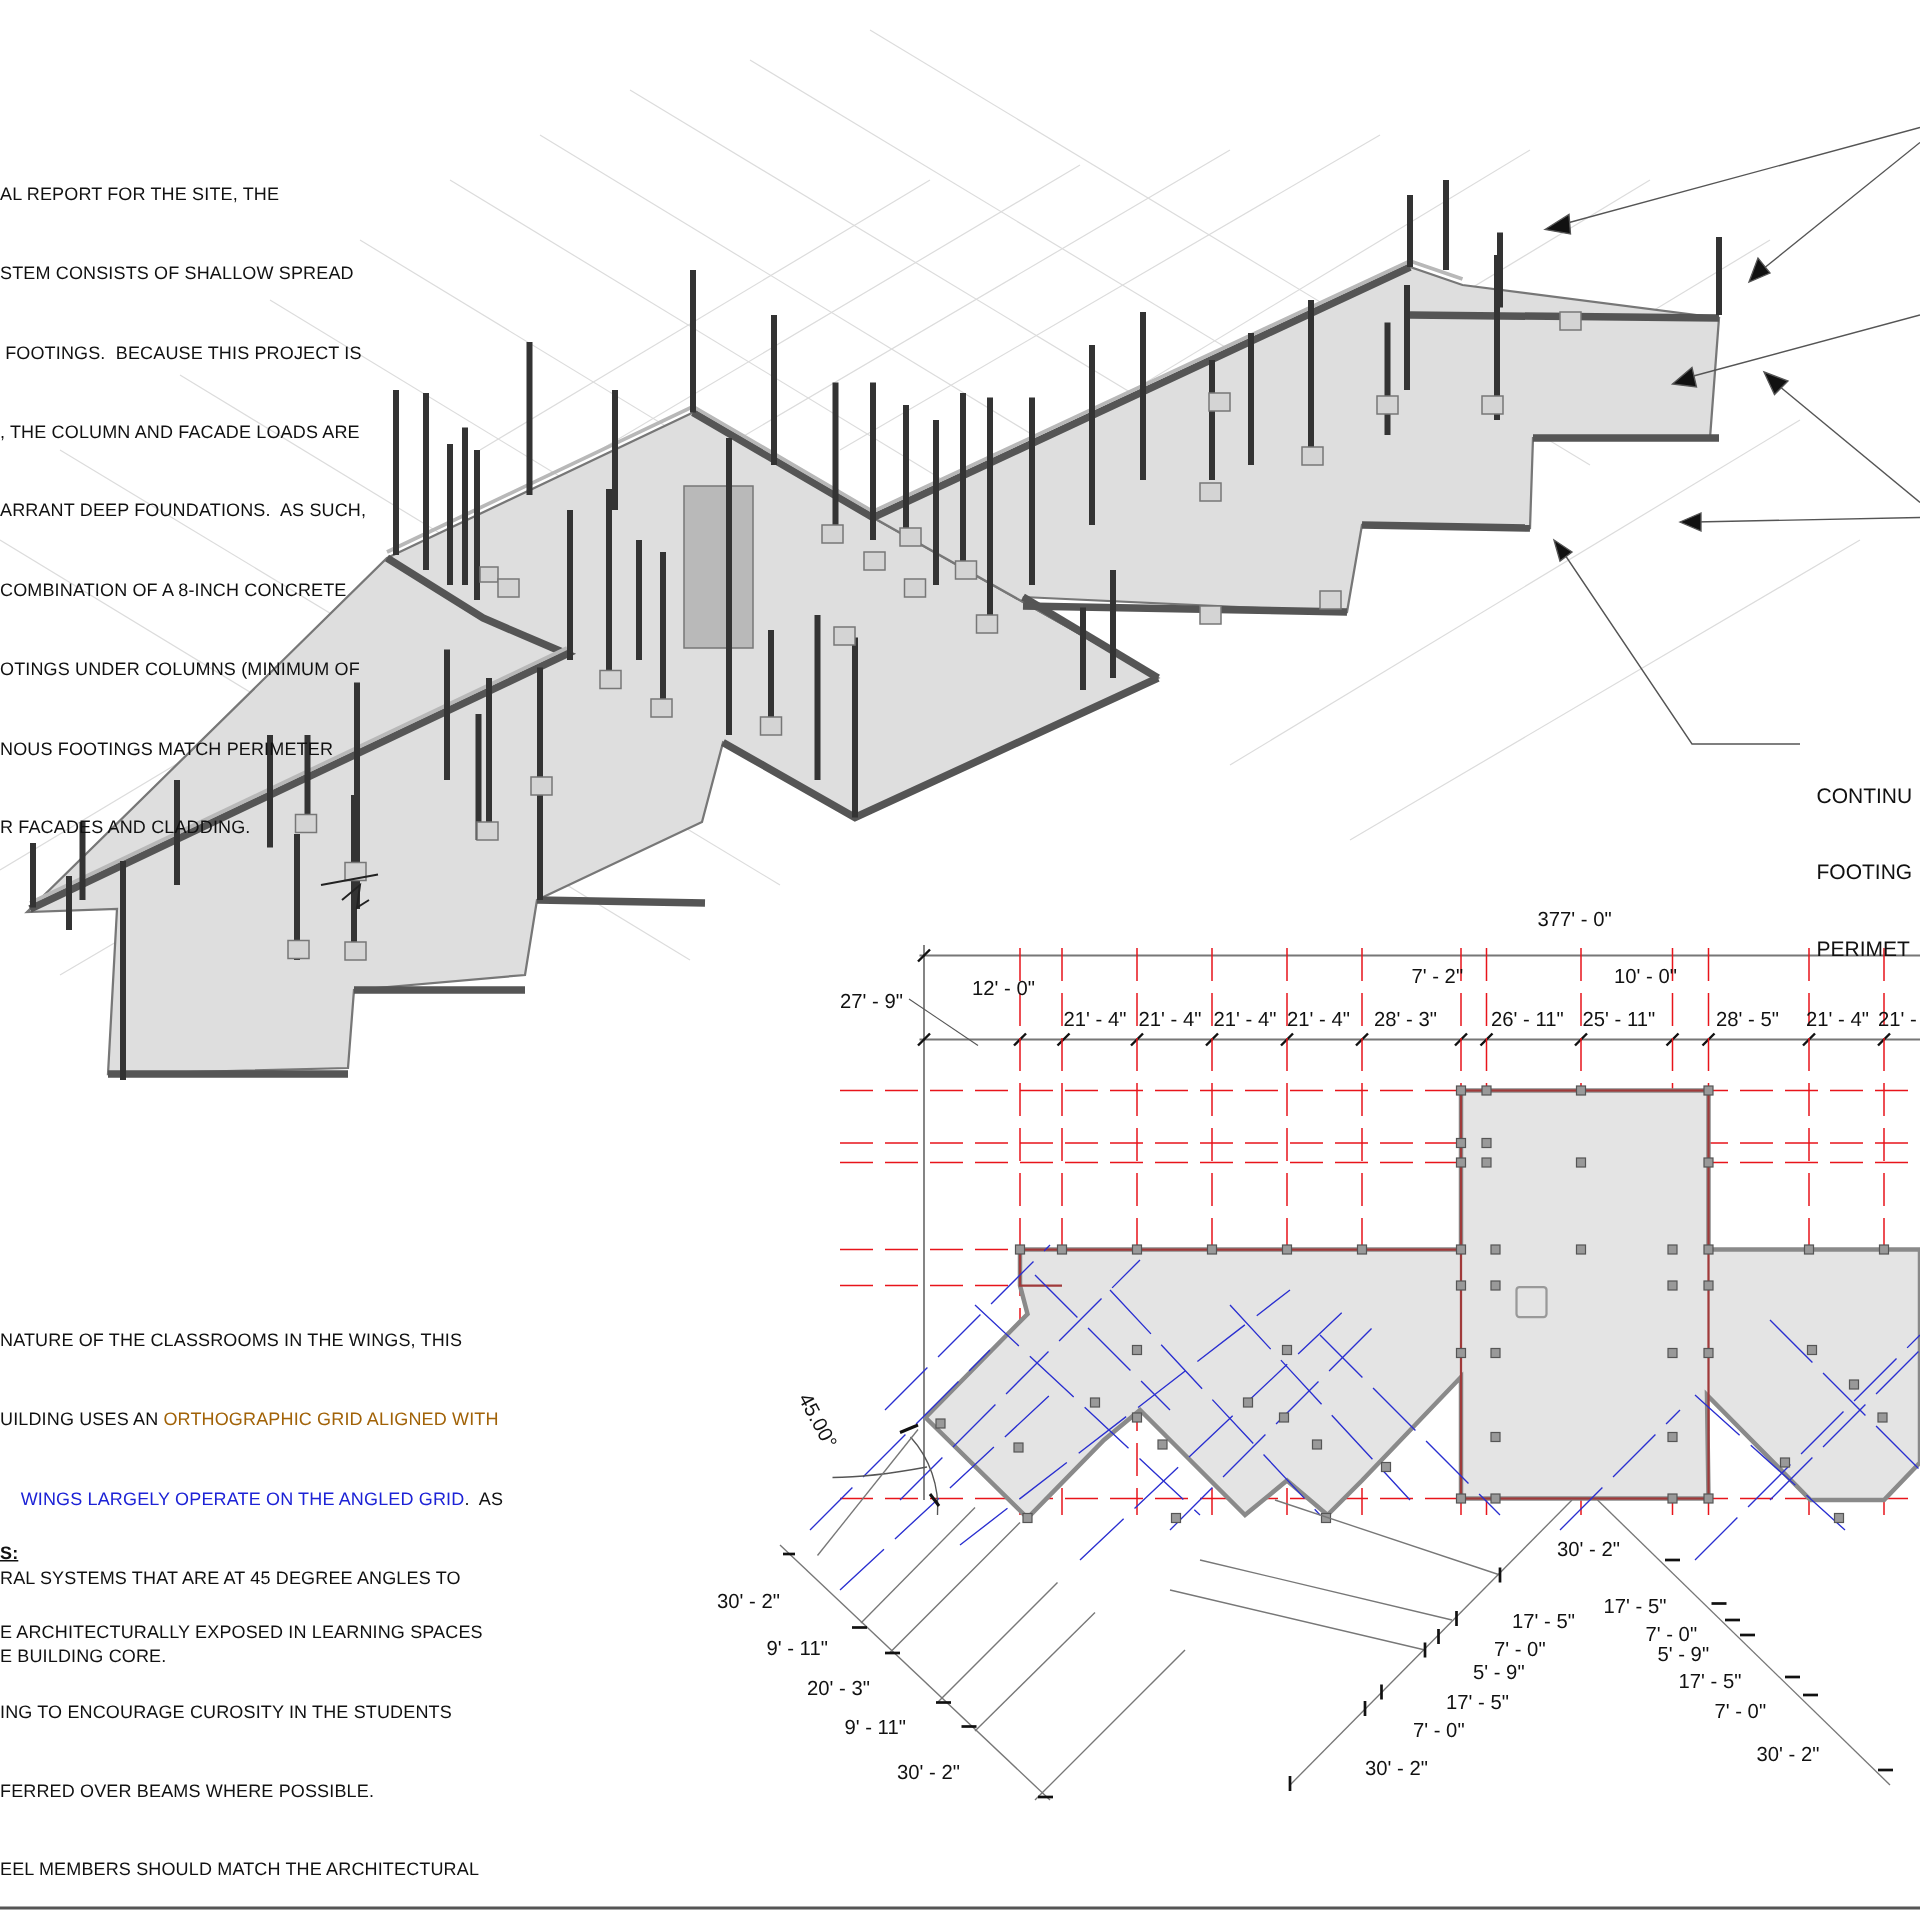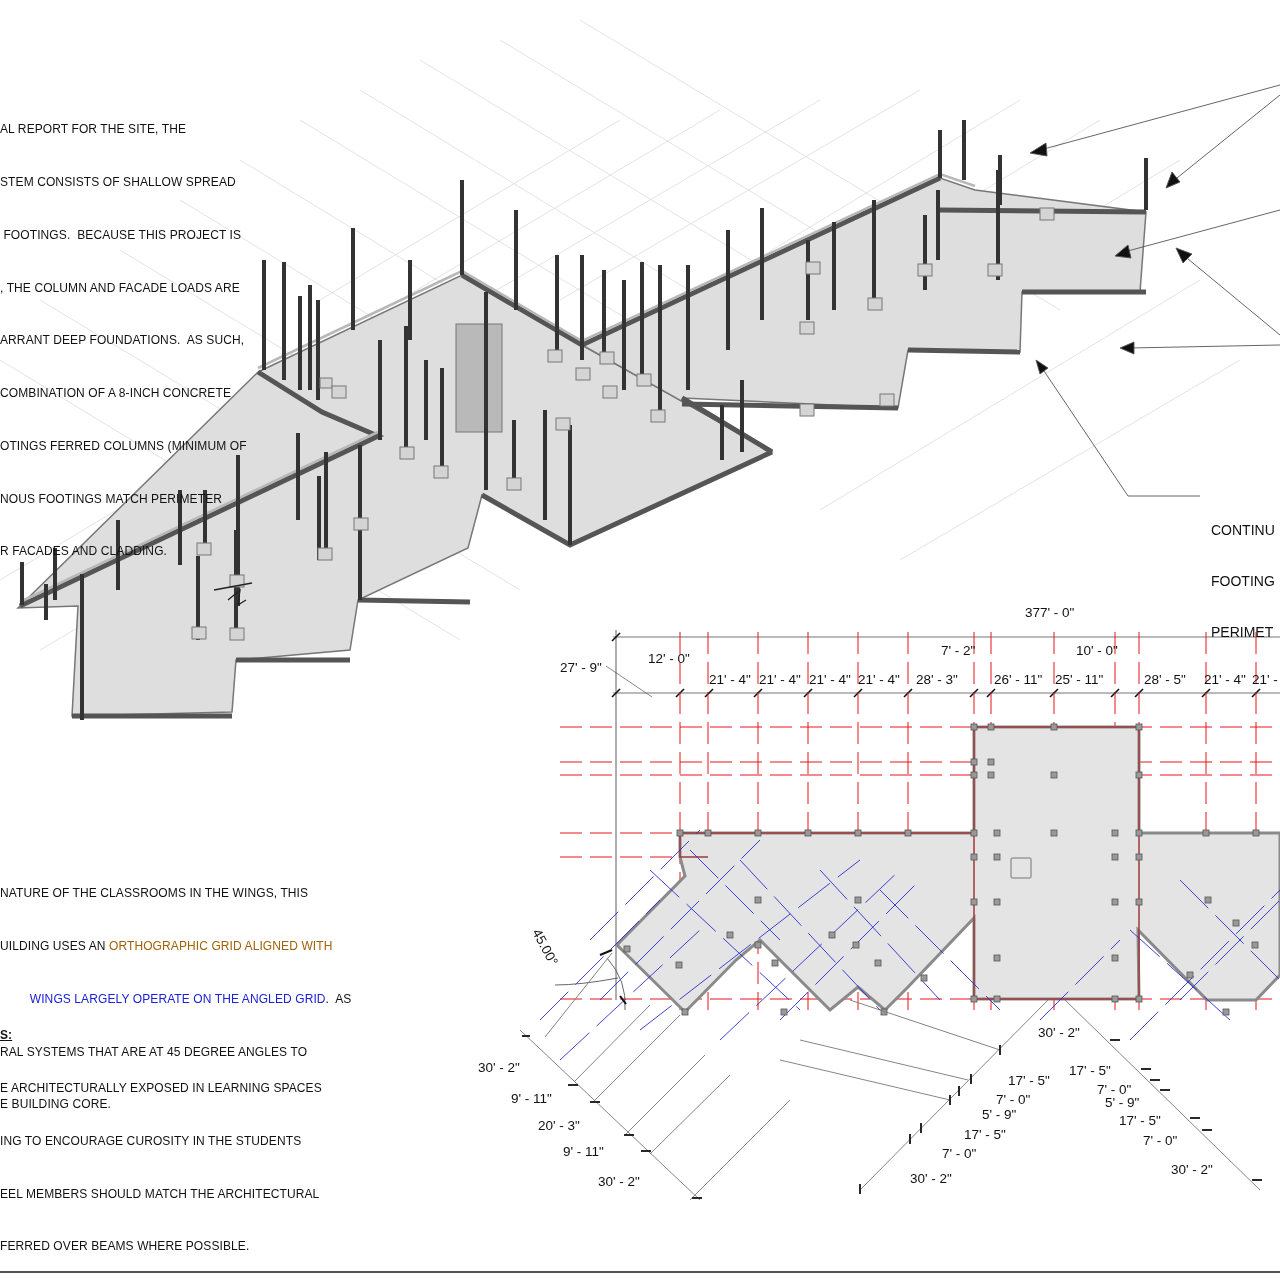--- a/index.html
+++ b/index.html
@@ -1,20 +1,20 @@
 <!DOCTYPE html>
 <html><head>
 <meta charset="utf-8">
 <style>
   html, body { margin:0; padding:0; background:#ffffff; }
   body { width:1280px; height:1280px; position:relative; overflow:hidden; font-family:"Liberation Sans", sans-serif; color:#111; }
   .note { position:absolute; font-size:12px; line-height:17.6px; white-space:pre; letter-spacing:0.1px; }
   .note .line { display:block; height:17.6px; }
   .red { color:#a16207; }
-  .blue { color:#1c22d6;margin-left:16px; }
+  .blue { color:#1c22d6; }
   .bold { font-weight:bold; }
   .u { text-decoration:underline; }
   svg { position:absolute; left:0; top:0; }
   .dim { font-family:"Liberation Sans", sans-serif; font-size:13.5px; fill:#111; }
   .callout { position:absolute; font-size:14px; line-height:17px; white-space:pre; }
   .border-bottom { position:absolute; left:0; right:0; top:1271px; height:2px; background:#555; }
 </style>
 </head>
 <body>
 
@@ -398,39 +398,39 @@
   <text class="dim" x="1171" y="1174">30' - 2"</text>
 </svg>
 
 <div class="note" style="left:0; top:86px;">
   <span class="line">AL REPORT FOR THE SITE, THE</span>
   <span class="line">STEM CONSISTS OF SHALLOW SPREAD</span>
   <span class="line"> FOOTINGS.  BECAUSE THIS PROJECT IS</span>
   <span class="line">, THE COLUMN AND FACADE LOADS ARE</span>
   <span class="line">ARRANT DEEP FOUNDATIONS.  AS SUCH,</span>
   <span class="line">COMBINATION OF A 8-INCH CONCRETE</span>
-  <span class="line">OTINGS FERRED COLUMNS (MINIMUM OF</span>
+  <span class="line">OTINGS UNDER COLUMNS (MINIMUM OF</span>
   <span class="line">NOUS FOOTINGS MATCH PERIMETER</span>
   <span class="line">R FACADES AND CLADDING.</span>
 </div>
 
 <div class="note" style="left:0; top:850px;">
   <span class="line">NATURE OF THE CLASSROOMS IN THE WINGS, THIS</span>
   <span class="line"><span>UILDING USES AN </span><span class="red">ORTHOGRAPHIC GRID ALIGNED WITH</span></span>
   <span class="line"><span>    </span><span class="blue">WINGS LARGELY OPERATE ON THE ANGLED GRID</span><span>.  AS</span></span>
   <span class="line">RAL SYSTEMS THAT ARE AT 45 DEGREE ANGLES TO</span>
   <span class="line">E BUILDING CORE.</span>
 </div>
 
 <div class="note" style="left:0; top:992px;">
   <span class="line bold u">S:</span>
   <span class="line">E ARCHITECTURALLY EXPOSED IN LEARNING SPACES</span>
   <span class="line">ING TO ENCOURAGE CUROSITY IN THE STUDENTS</span>
+  <span class="line">FERRED OVER BEAMS WHERE POSSIBLE.</span>
   <span class="line">EEL MEMBERS SHOULD MATCH THE ARCHITECTURAL</span>
-  <span class="line">FERRED OVER BEAMS WHERE POSSIBLE.</span>
   
   
   
   
   
   
   
 </div>
 
 <div class="callout" style="left:1211px; top:488px;">

